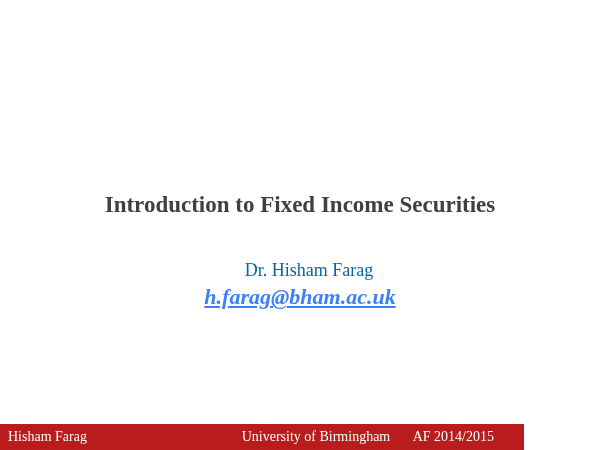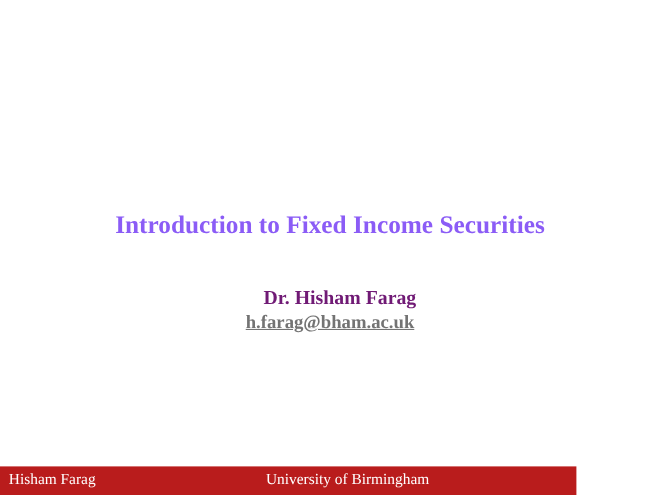--- a/index.html
+++ b/index.html
@@ -42,47 +42,48 @@
     white-space: nowrap;
   }
 
   
   #subtitle {
     position: absolute;
     left: 0;
     top: 192px;
     width: 600px;
     text-align: center;
-    color: #8b5cf6;
+    color: #404040;
     font-size: 23px;
     font-weight: bold;
     line-height: 1.1;
     white-space: nowrap;
   }
 
   
   #author-block {
     position: absolute;
     left: 0;
     top: 258px;
     width: 600px;
     text-align: center;
   }
   #author-name {
-    color: #701a75;
+    color: #0369a1;
     font-size: 18px;
-    font-weight: bold;
+    font-weight: normal;
     line-height: 1.35;
     white-space: nowrap;
     margin-left: 18px;
   }
   #author-email {
-    color: #737373;
-    font-size: 17px;
+    color: #3b82f6;
+    font-size: 22px;
     font-weight: bold;
+    font-style: italic;
     text-decoration: underline;
     line-height: 1.35;
     white-space: nowrap;
     cursor: pointer;
   }
   #author-affiliation {
     color: #1a1a1a;
     font-size: 20px;
     font-weight: normal;
     line-height: 1.3;
@@ -121,15 +122,16 @@
   <div id="subtitle">Introduction to Fixed Income Securities</div>
 
   <div id="author-block">
     <div id="author-name">Dr. Hisham Farag</div>
     <div id="author-email">h.farag@bham.ac.uk</div>
   </div>
 
   <div id="footer">
     <span id="footer-left" class="footer-cell">Hisham Farag</span>
     <span id="footer-center" class="footer-cell">University of Birmingham</span>
+    <span id="footer-right" class="footer-cell">AF 2014/2015</span>
   </div>
 
 </div>
 
 </body></html>

